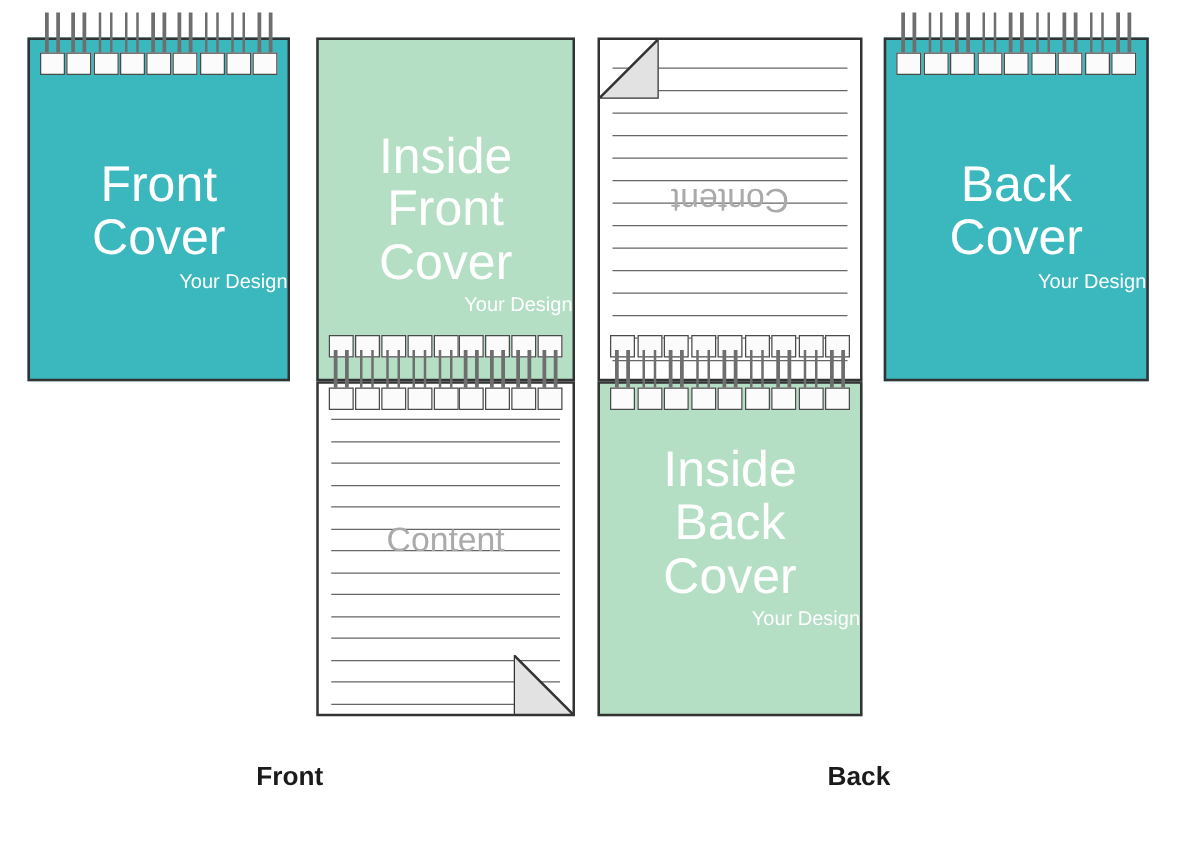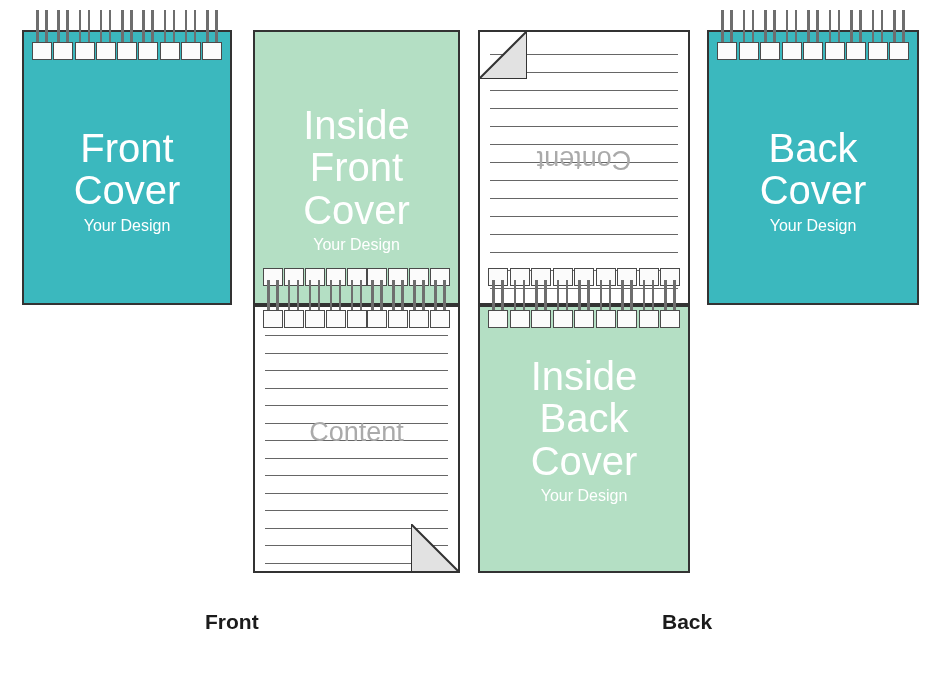--- a/index.html
+++ b/index.html
@@ -19,21 +19,21 @@
   .page{background:#ffffff;}
 
   
   .cover-text{
     position:absolute;left:0;right:0;
     text-align:center;color:#ffffff;
     line-height:1.06;
     font-weight:400;
   }
   .cover-text .big{font-size:40px;display:block;letter-spacing:0px;}
-  .cover-text .small{font-size:16px;display:block;margin-top:6px;}
+  .cover-text .small{font-size:16px;display:block;margin-top:6px;text-align:right;}
 
   .inside-text .big{font-size:40px;}
   .inside-text .small{font-size:16px;}
 
   
   .rules{position:absolute;left:0;right:0;top:0;bottom:0;pointer-events:none;}
   .rule{position:absolute;height:0;border-top:1px solid #666666;}
 
   
   .content-label{

